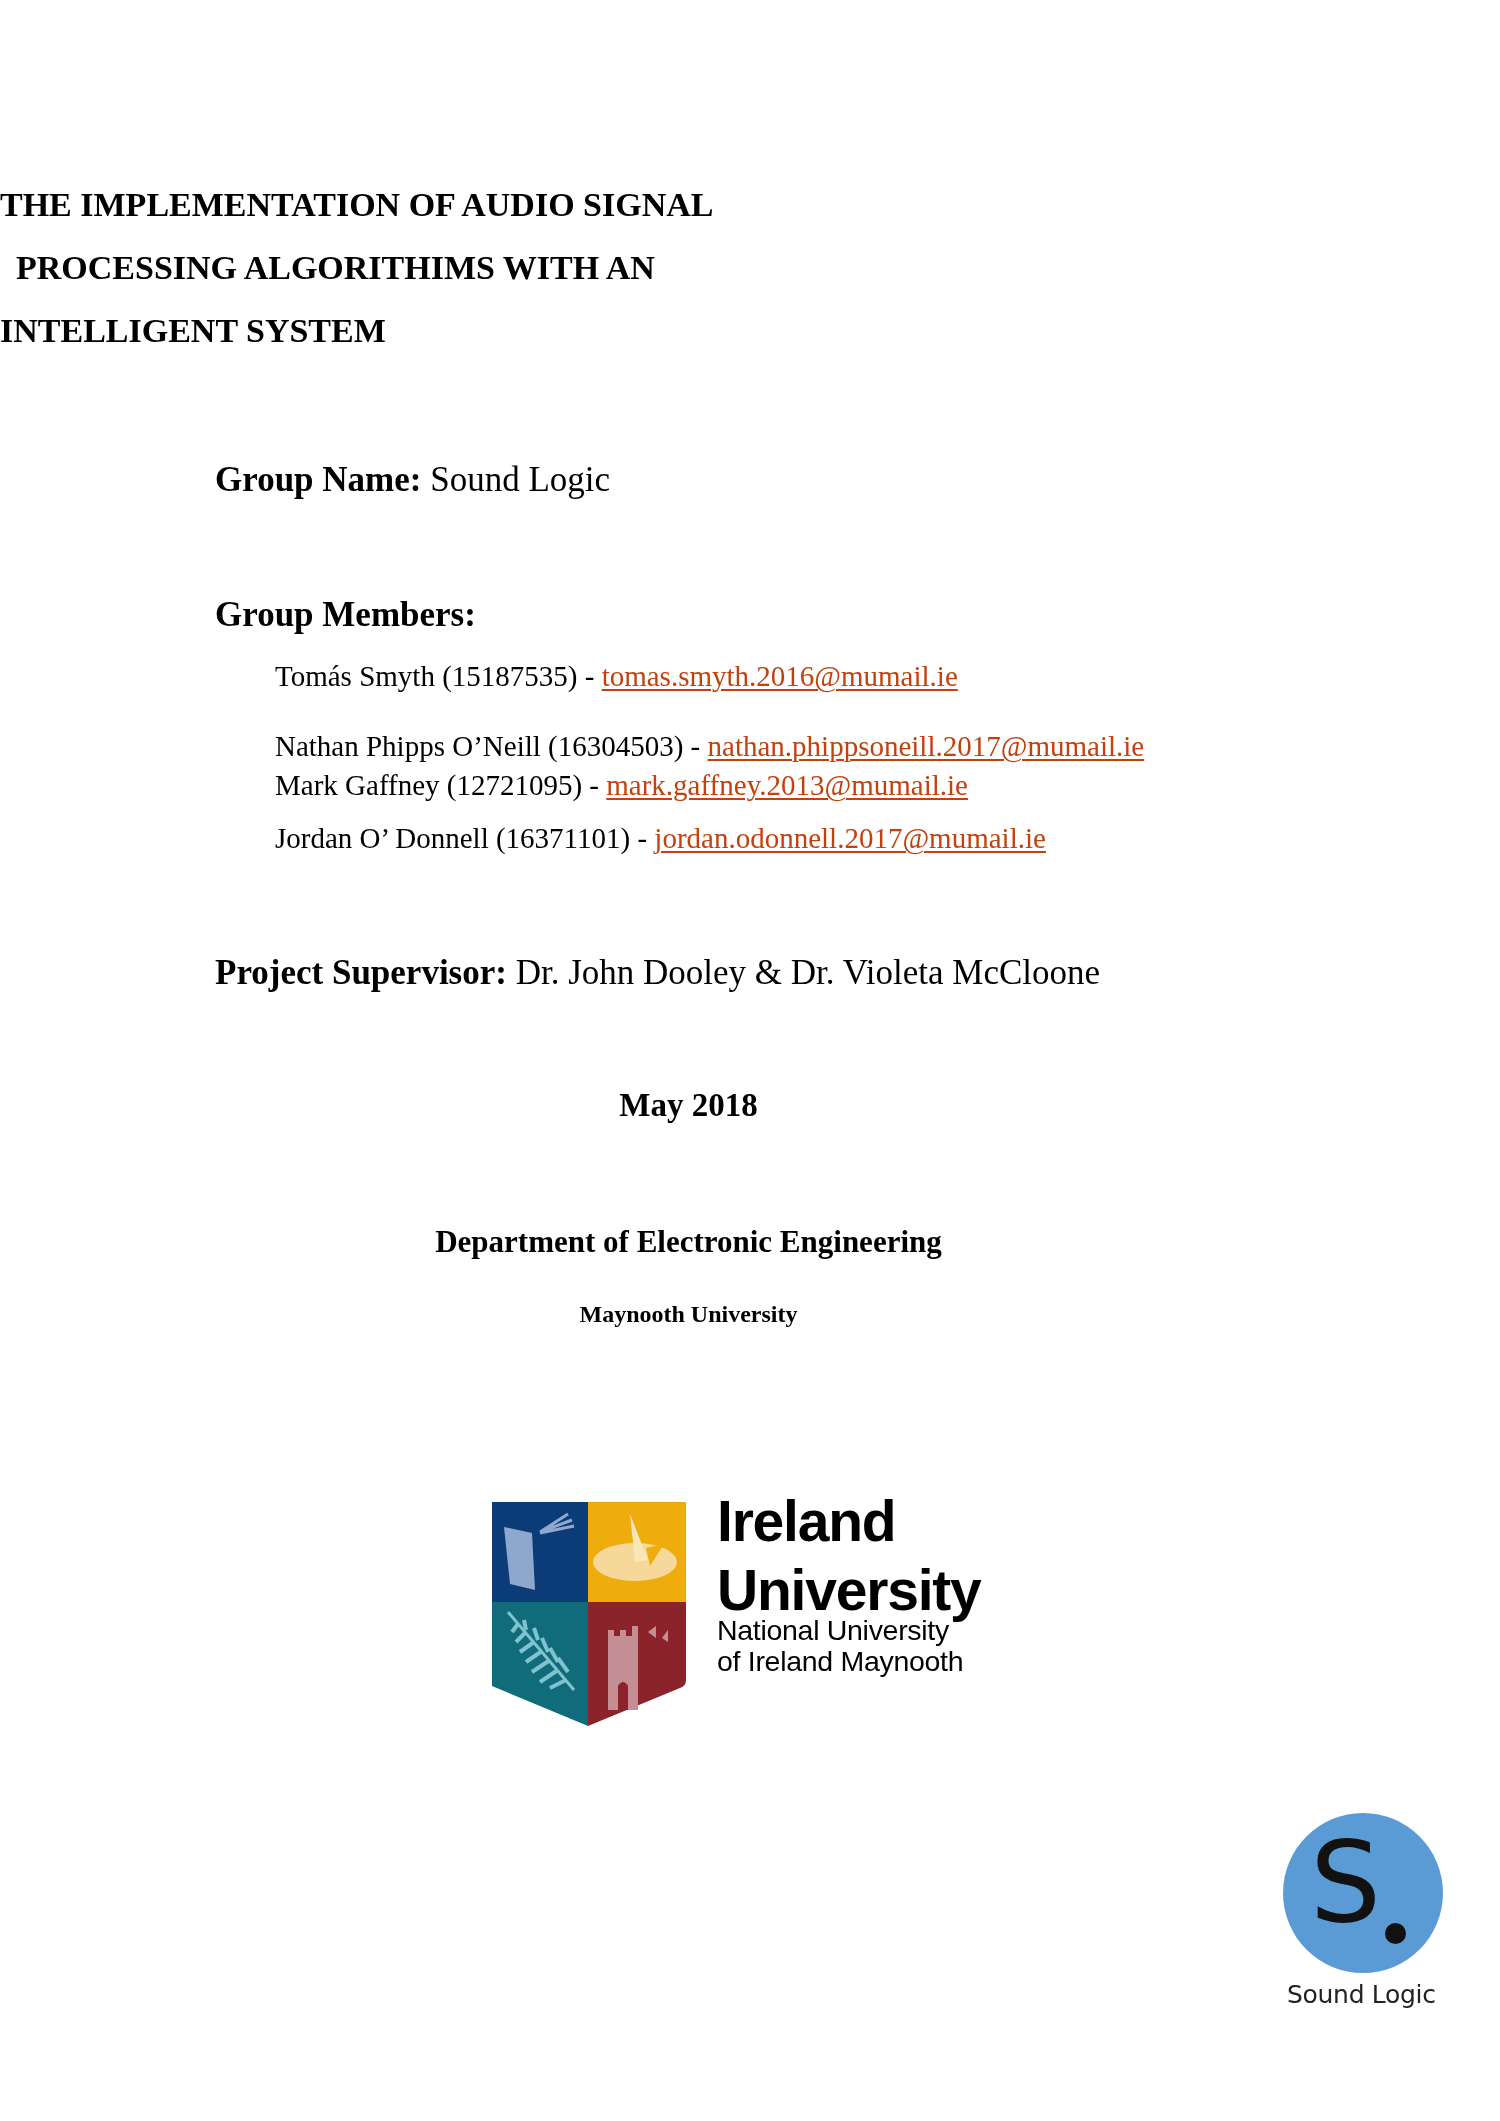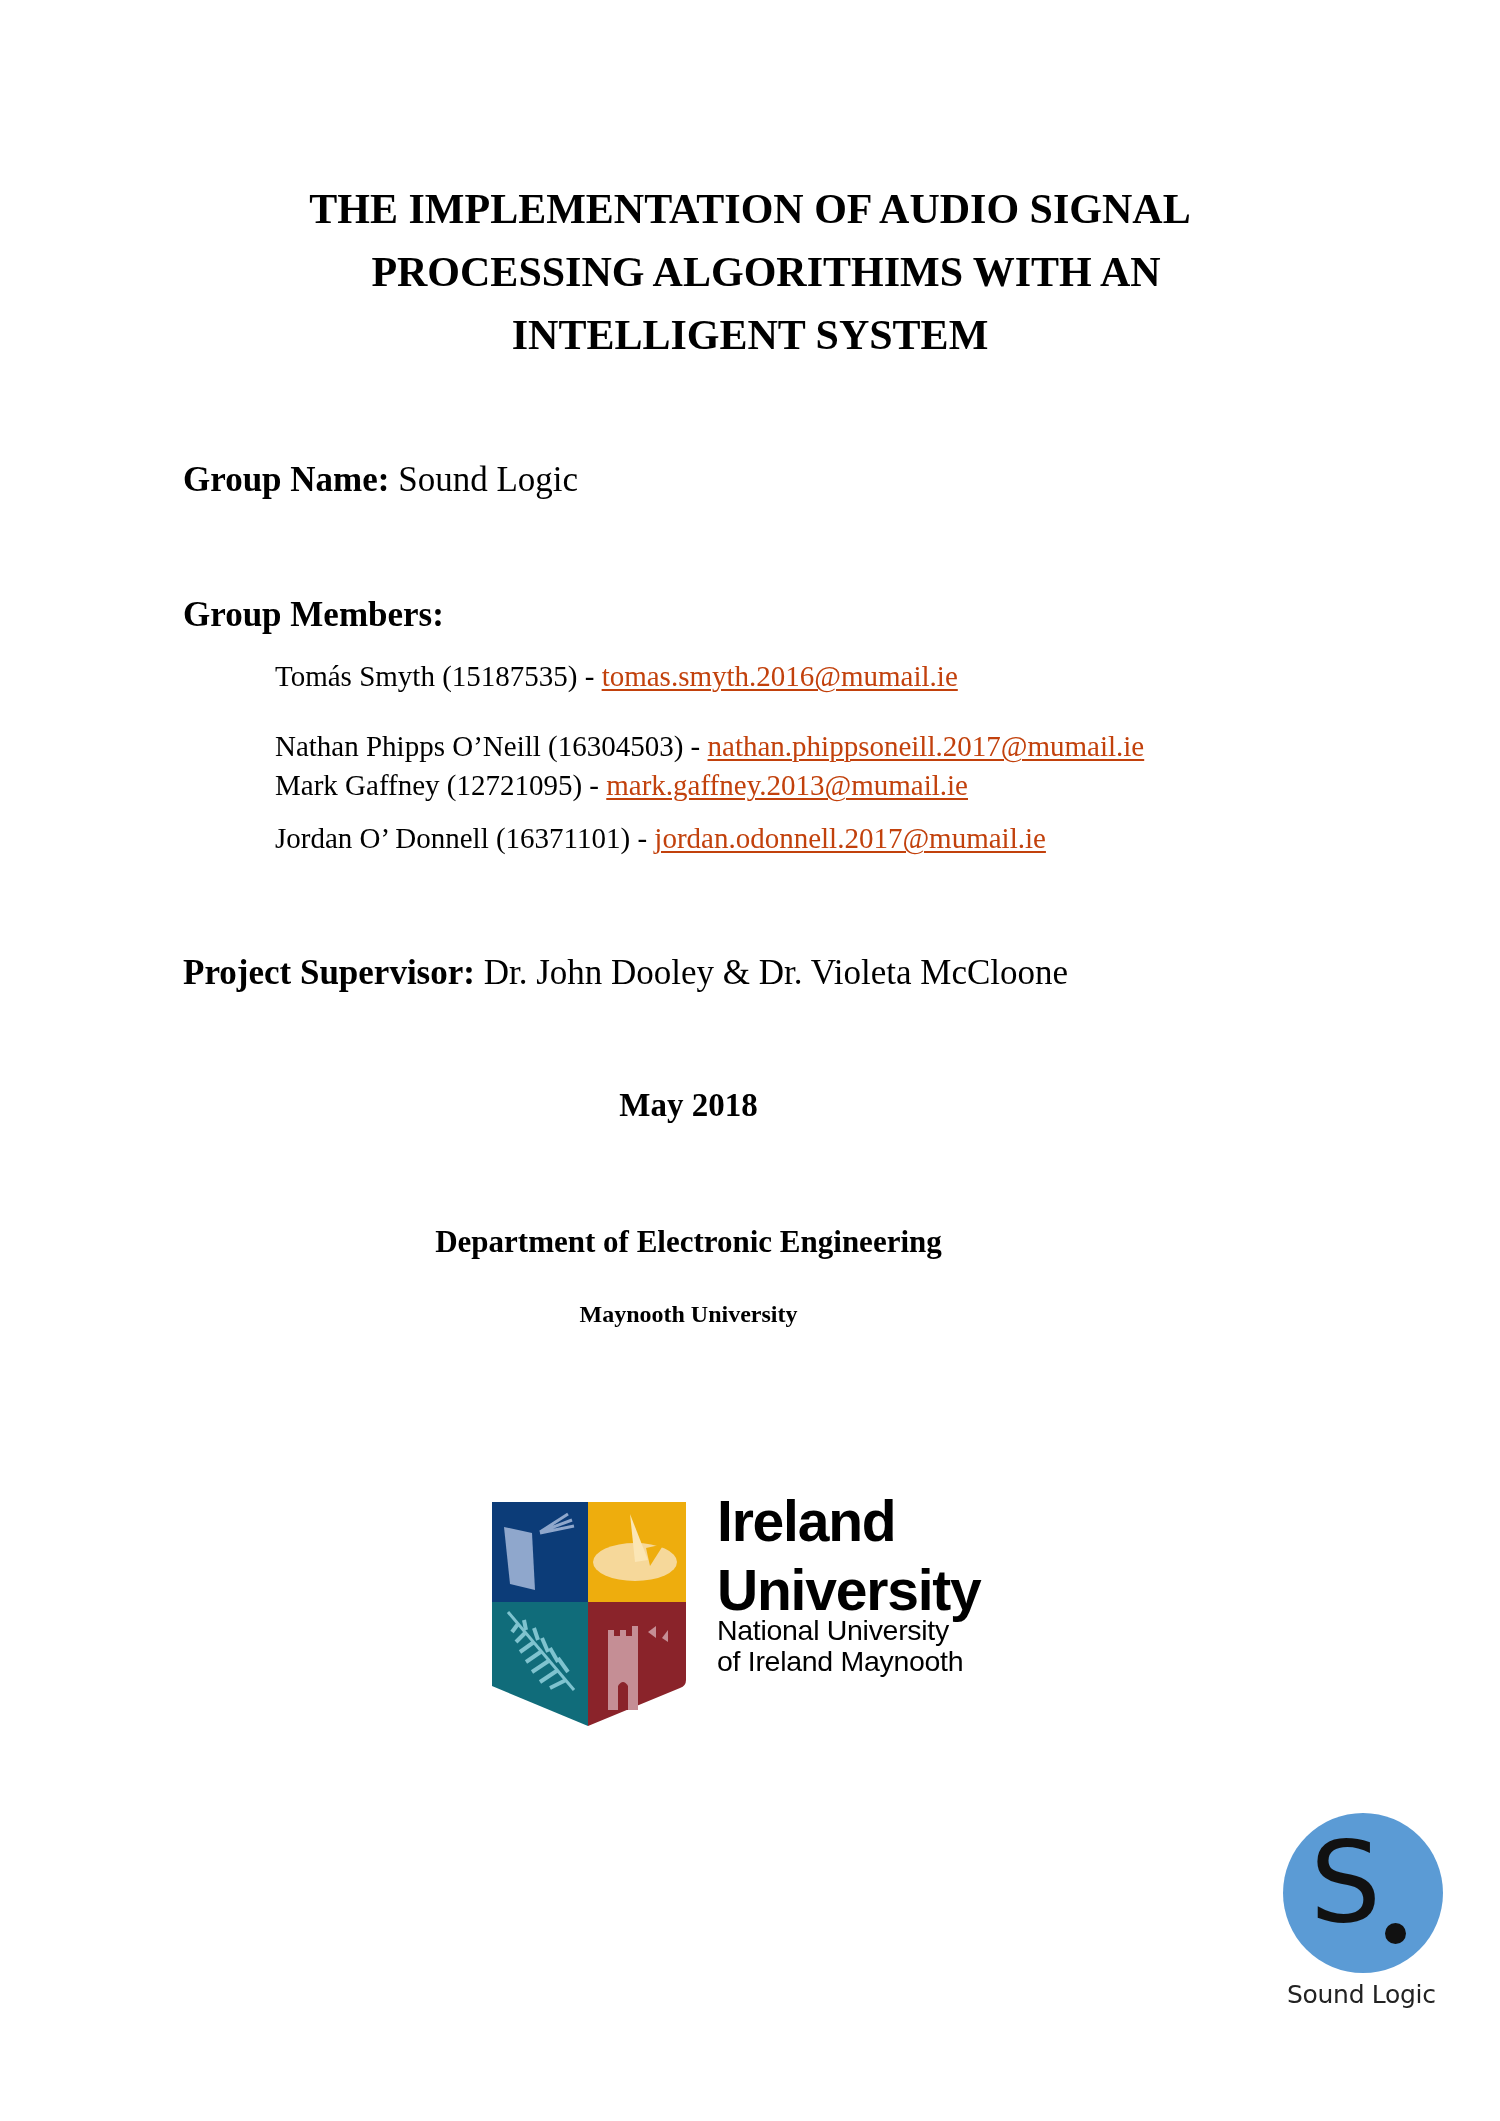--- a/index.html
+++ b/index.html
@@ -1,22 +1,22 @@
 <!DOCTYPE html>
 <html><head>
 <meta charset="utf-8">
 <style>
   html, body { margin: 0; padding: 0; background: #ffffff; }
   body { width: 1500px; height: 2121px; position: relative; overflow: hidden; }
 
-  .title-line { position: absolute; left: 0; width: 1500px; text-align: center;
-    font-family: "Liberation Serif", serif; font-weight: bold; font-size: 42px; line-height: 1; }
+  .title-line { position: absolute; left: 0; width: 1500px; 
+    font-family: "Liberation Serif", serif; font-weight: bold; font-size: 34px; line-height: 1; }
 
   .label-row { position: absolute; left: 183px; font-family: "Liberation Serif", serif; font-size: 35px; line-height: 1; white-space: nowrap; }
-  .label-row b { font-weight: bold; }
+  .label-row b { font-weight: bold; margin-left: 32px; }
 
   .member { position: absolute; left: 275px; font-family: "Liberation Serif", serif; font-size: 29px; line-height: 1; white-space: nowrap; }
   .member a { color: #c2410c; text-decoration: underline; text-underline-offset: 3px; text-decoration-thickness: 1.5px; }
 
   .center-bold { position: absolute; left: 0; width: 1377px; text-align: center;
     font-family: "Liberation Serif", serif; font-weight: bold; line-height: 1; }
 
   .mu-text { position: absolute; left: 717px; font-family: "Liberation Sans", sans-serif; color: #000; line-height: 1; white-space: nowrap; }
   .mu-big { font-weight: bold; font-size: 57px; letter-spacing: -1.2px; }
   .mu-small { font-size: 28.5px; letter-spacing: -0.3px; }

